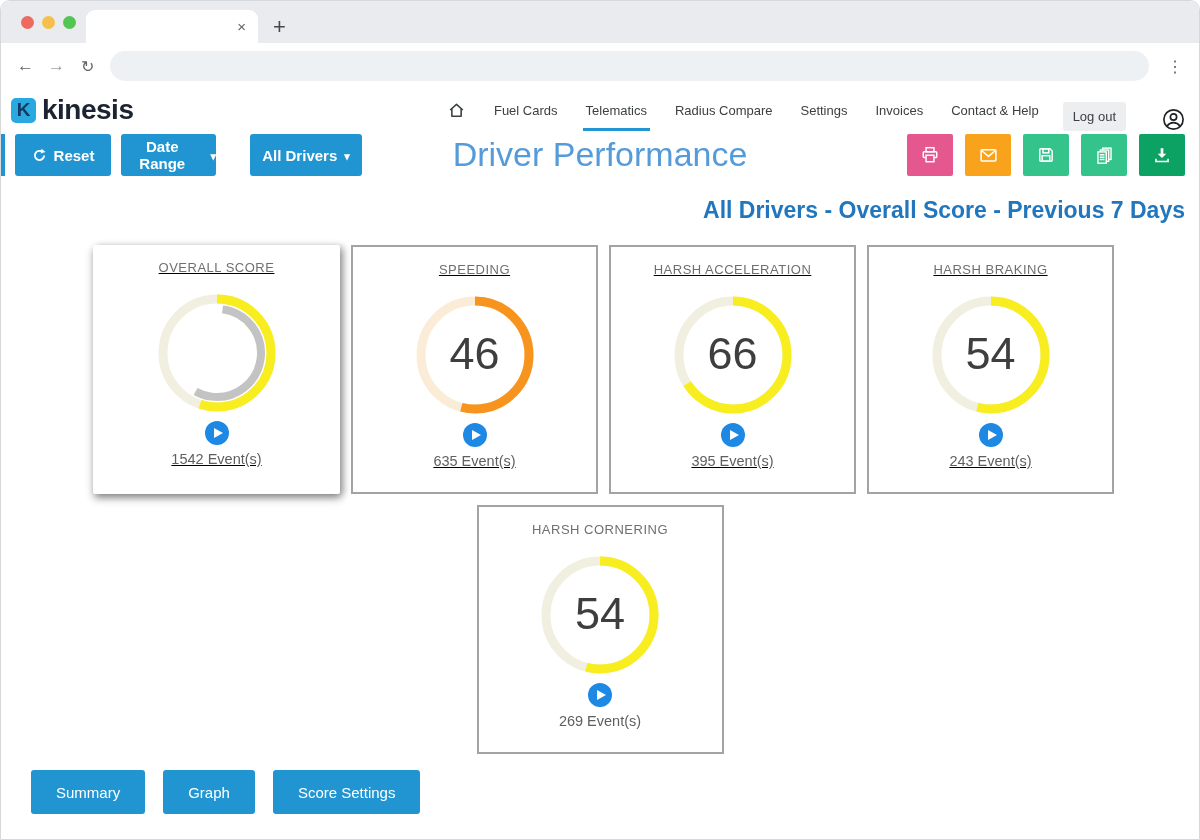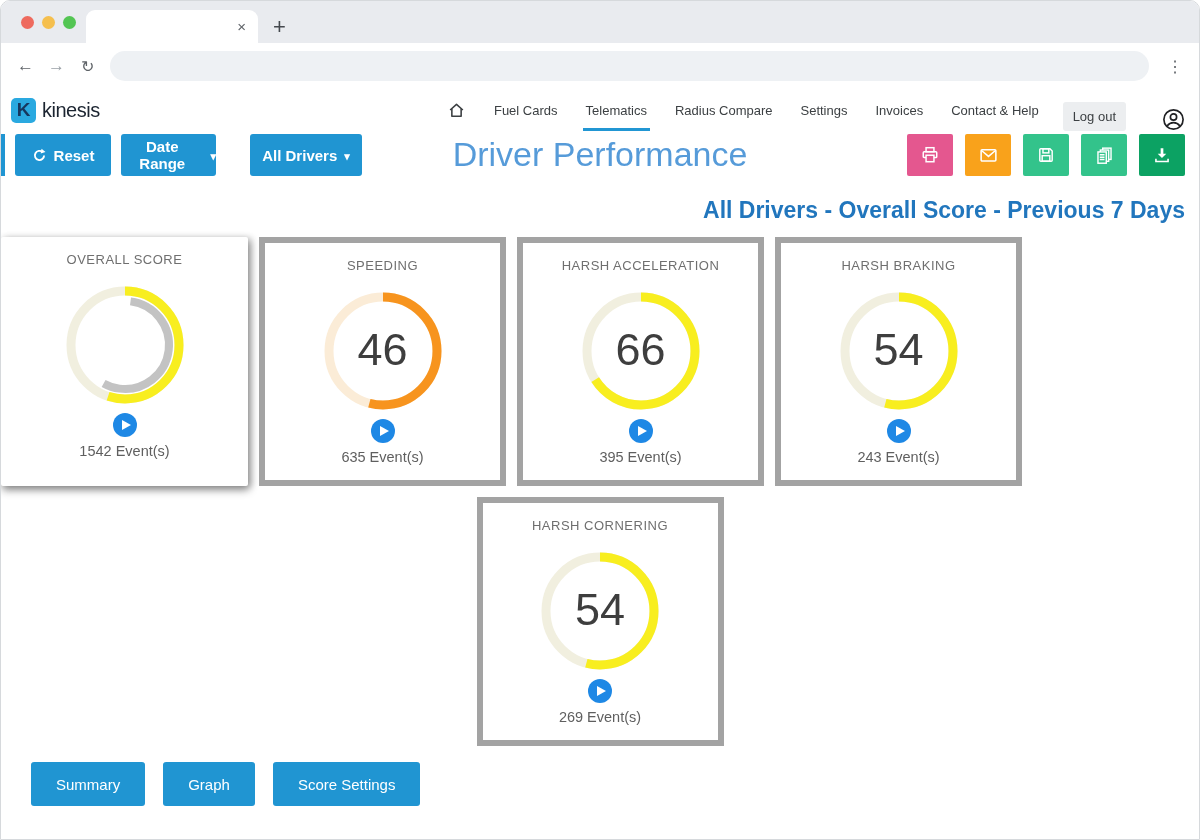--- a/index.html
+++ b/index.html
@@ -18,21 +18,21 @@
   .nav-arrow { font-size:17px; color:#5f6368; margin-left:16px; }
   .nav-arrow.fwd { color:#9aa0a6; margin-left:14px; }
   .reload { font-size:16px; color:#5f6368; margin-left:16px; }
   .omnibox { flex:1; height:30px; background:#eef1f4; border-radius:15px; margin:0 18px 0 16px; }
   .kebab { font-size:16px; color:#5f6368; margin-right:16px; letter-spacing:0; }
 
   
   .siteheader { height:42px; background:#fff; display:flex; align-items:center; position:relative; }
   .logo { display:flex; align-items:center; gap:6px; margin-left:10px; }
   .logo-mark { width:25px; height:25px; background:#2aa9e0; border-radius:5px; color:#16375e; font-weight:bold; font-size:19px; display:flex; align-items:center; justify-content:center; }
-  .logo-text { font-size:20px; font-weight:normal; color:#1b2430; letter-spacing:-0.5px; }
+  .logo-text { font-size:28px; font-weight:bold; color:#1b2430; letter-spacing:-0.5px; }
   .mainnav { margin-left:auto; display:flex; align-items:flex-end; height:42px;gap:12px; }
   .navitem { font-size:13px; color:#3c4043; padding:0 8px; height:42px; display:flex; align-items:center; position:relative; white-space:nowrap; }
   .navitem.active::after { content:""; position:absolute; left:5px; right:5px; bottom:0; height:3px; background:#2196d3; }
   .homeicon { padding:0 8px 0 4px; display:flex; align-items:center; }
   .logout { background:#eceef0; border-radius:3px; padding:7px 10px; height:auto; margin:0 22px 0 4px; }
   .avatar { margin:0 14px 0 2px; display:flex; align-items:center; }
 
   
   .content { position:relative; background:#fff; }
   .sliver { position:absolute; left:0; top:3px; width:4px; height:42px; background:#2095d2; }
@@ -43,22 +43,22 @@
   #btn-alldrivers { left:249px; width:112px; }
   .caret { font-size:11px; position:relative; top:1px; }
   .pagetitle { position:absolute; left:0; right:0; top:4px; text-align:center; font-size:34px; font-weight:300; color:#569bd9; pointer-events:none; }
   .actionbtns { position:absolute; right:14px; top:3px; display:flex; gap:12px; }
   .abtn { width:46px; height:42px; border:none; border-radius:2px; display:flex; align-items:center; justify-content:center; cursor:pointer; }
   .abtn svg { display:block; }
 
   .subtitle { text-align:right; margin:10px 14px 0 0; font-size:23px; font-weight:600; color:#2176bd; }
 
   
-  .cardsrow1 { display:flex; gap:11px; margin-top:13px; }
-  .card { width:247px; height:249px; background:#fff; border:6px solid #a3a3a3; text-align:center; position:relative; }
+  .cardsrow1 { display:flex; gap:11px; padding-left:92px; margin-top:21px;text-decoration:underline; }
+  .card { width:247px; height:249px; background:#fff; border:2px solid #a3a3a3; text-align:center; position:relative; }
   .card.selected { border:none; border-radius:2px; box-shadow:1px 4px 9px rgba(0,0,0,0.42), 4px 1px 7px rgba(0,0,0,0.18); }
   .card-title { margin-top:15px; font-size:13px; color:#6f6f6f; letter-spacing:0.5px; }
   .gaugewrap { width:130px; height:130px; margin:13px auto 0; position:relative; }
   .score { position:absolute; left:0; right:0; top:50%; transform:translateY(-52%); font-size:45px; color:#3e3e3e; }
   .playbtn { width:24px; height:24px; border-radius:50%; background:#1e88e5; margin:3px auto 0; position:relative; cursor:pointer; }
   .playbtn::after { content:""; position:absolute; left:9px; top:6.5px; border-left:9px solid #fff; border-top:5.5px solid transparent; border-bottom:5.5px solid transparent; }
   .events { margin-top:6px; font-size:14.5px; color:#5f5f5f; }
   .cardsrow2 { margin-top:11px; display:flex; justify-content:center; }
 
   

